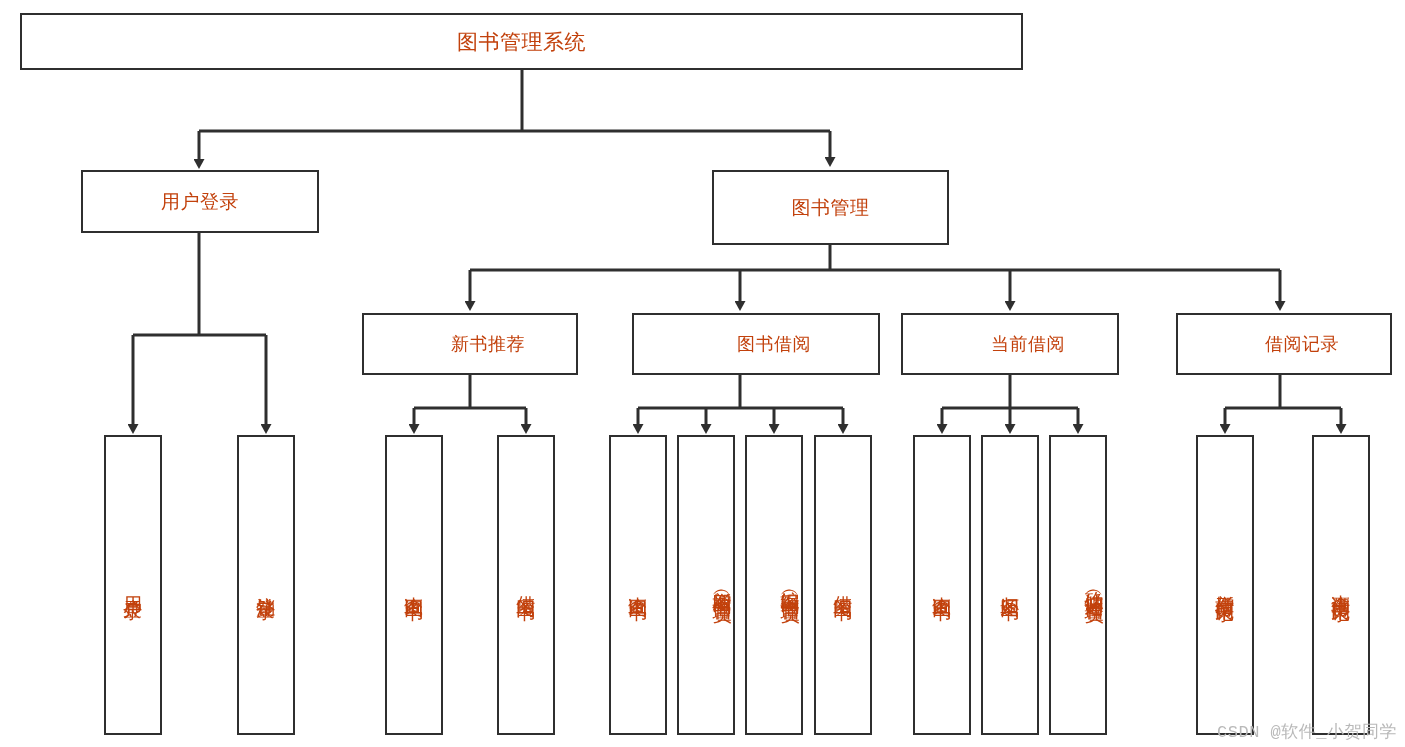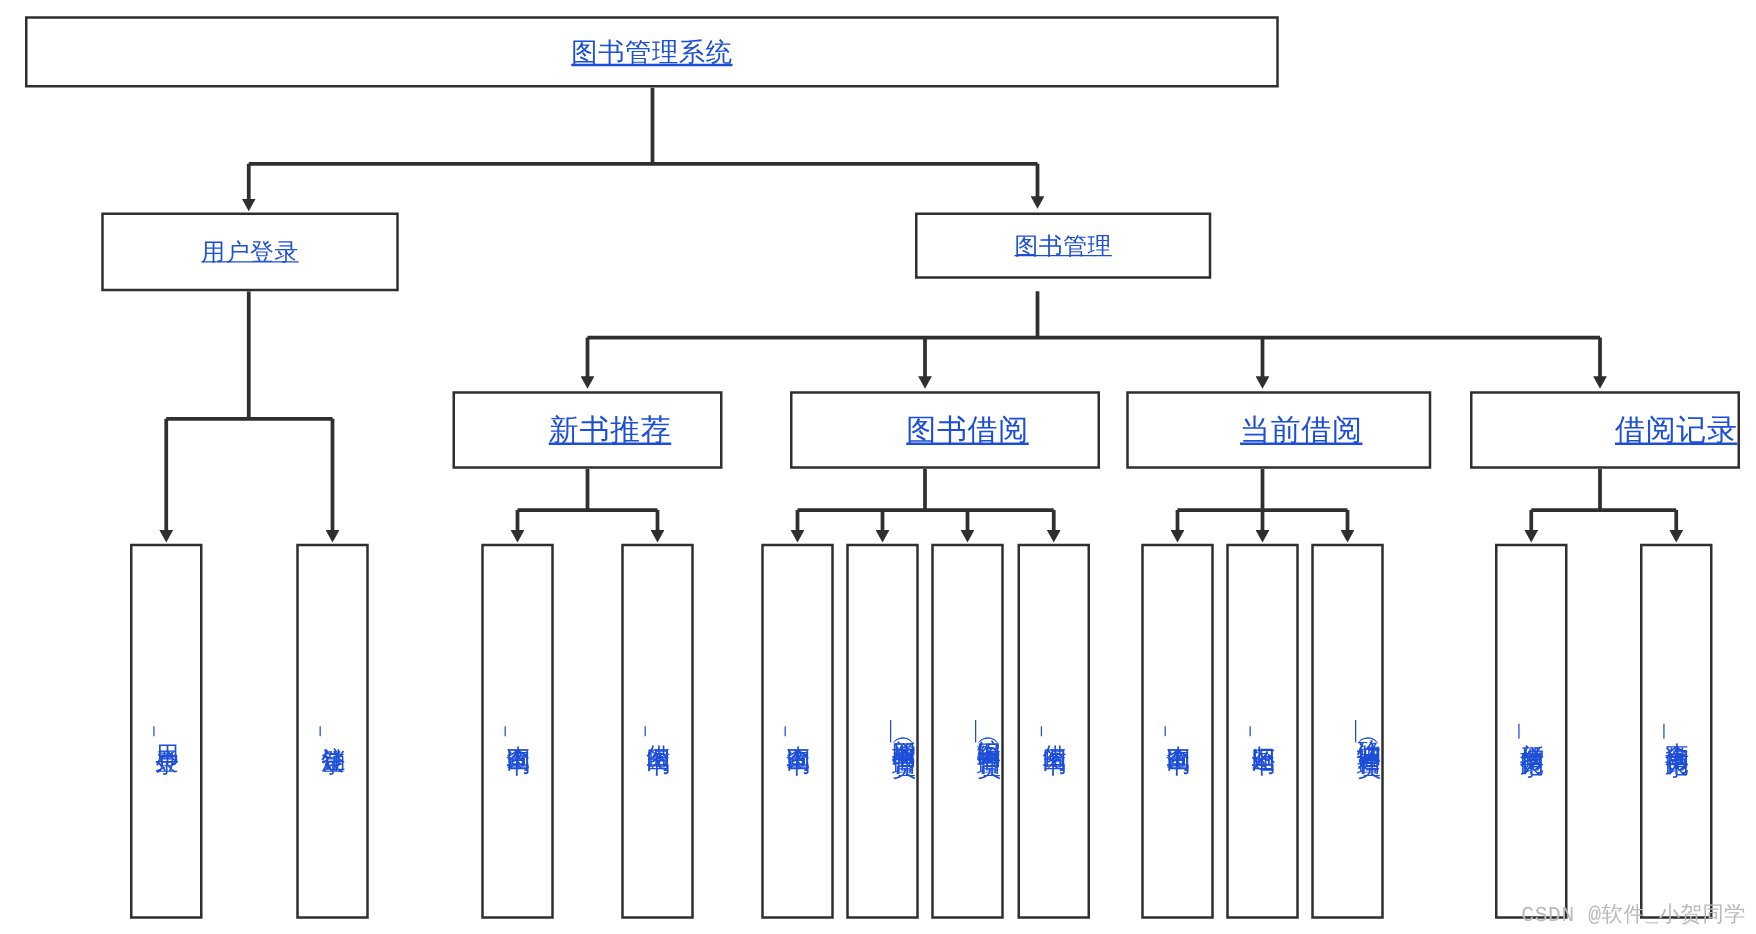--- a/index.html
+++ b/index.html
@@ -28,27 +28,26 @@
     pointer-events: none;
   }
   .node {
     position: absolute;
     box-sizing: border-box;
     border: 2.5px solid #2f2f2f;
     background: #ffffff;
     display: flex;
     align-items: center;
     justify-content: center;
-    color: #1d4ed8;
+    color: #c2410c;
     letter-spacing: 0.5px;
-    text-decoration: underline;
   }
   .node.root      { font-size: 21px; }
   .node.level2    { font-size: 19px; }
-  .node.level3    { font-size: 24px; padding-left: 36px; }
+  .node.level3    { font-size: 18px; padding-left: 36px; }
   
   .node.leaf {
     writing-mode: vertical-rl;
     text-orientation: upright;
     font-size: 19px;
     line-height: 1.12;
     letter-spacing: 2px;
     padding: 6px 0;
     white-space: nowrap;
   }
@@ -124,34 +123,34 @@
     </g>
   </svg>
 
   <div class="node root" style="left:20px; top:13px; width:1003px; height:57px;">
     <span>图书管理系统</span>
   </div>
 
   <div class="node level2" style="left:81px; top:170px; width:238px; height:63px;">
     <span>用户登录</span>
   </div>
-  <div class="node level2" style="left:732px; top:170px; width:237px; height:53px;">
+  <div class="node level2" style="left:712px; top:170px; width:237px; height:75px;">
     <span>图书管理</span>
   </div>
 
   <div class="node level3" style="left:362px; top:313px; width:216px; height:62px;">
     <span>新书推荐</span>
   </div>
   <div class="node level3" style="left:632px; top:313px; width:248px; height:62px;">
     <span>图书借阅</span>
   </div>
-  <div class="node level3" style="left:901px; top:313px; width:244px; height:62px;">
+  <div class="node level3" style="left:901px; top:313px; width:218px; height:62px;">
     <span>当前借阅</span>
   </div>
-  <div class="node level3" style="left:1176px; top:313px; width:216px; height:62px;justify-content:flex-end;">
+  <div class="node level3" style="left:1176px; top:313px; width:216px; height:62px;">
     <span>借阅记录</span>
   </div>
 
   <div class="node leaf short" style="left:104px; top:435px; width:58px; height:300px;">
     <span class="leaf-label">用户登录</span>
   </div>
   <div class="node leaf short" style="left:237px; top:435px; width:58px; height:300px;">
     <span class="leaf-label">注销登录</span>
   </div>
 

